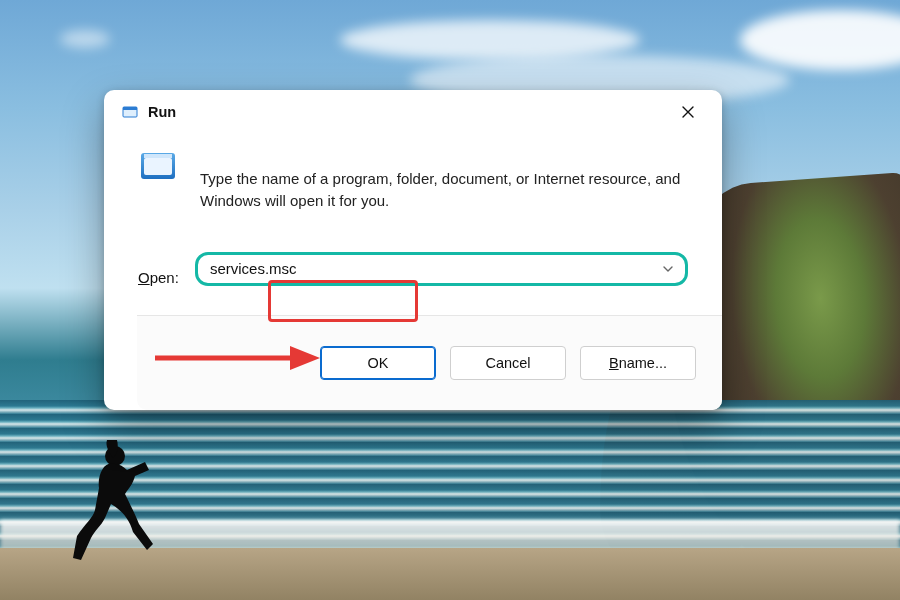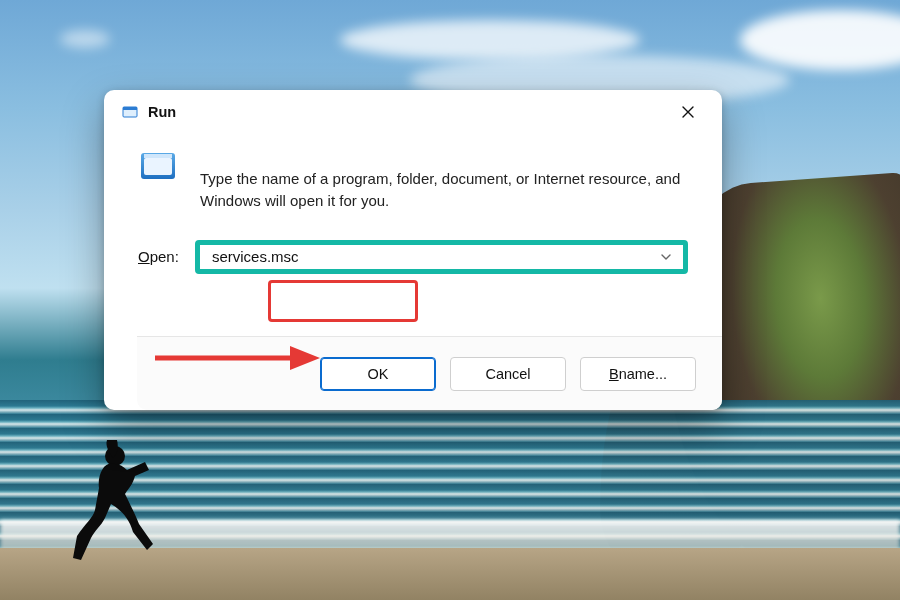--- a/index.html
+++ b/index.html
@@ -67,43 +67,43 @@
   }
   .close-btn svg { width:14px; height:14px; }
 
   .body {
     flex:1; padding: 6px 34px 0 34px; display:flex; flex-direction:column;
   }
   .desc-row { display:flex; gap:22px; align-items:flex-start; margin-top:4px;}
   .run-icon { width:40px; height:40px; flex:none; margin-top:2px;}
   .desc { font-size:15px; color:#222; line-height:1.45;margin-top:24px; }
 
-  .open-row { display:flex; align-items:center; gap:16px; margin-top:28px; }
+  .open-row { display:flex; align-items:flex-end; gap:16px; margin-top:28px; }
   .open-label { font-size:15px; color:#111; text-decoration:underline; text-decoration-color:transparent;}
   .open-label .accel { text-decoration:underline; }
   .combo {
     position:relative; flex:1; height:34px;
-    border:5px solid #14b8a6; border-radius:4px; background:#fff;
-    display:flex; align-items:center;
+    border:3px solid #14b8a6; border-radius:13px; background:#fff;
+    display:flex; align-items:center;margin-top:12px;
   }
   .combo input {
     flex:1; height:100%; border:none; outline:none; padding:0 34px 0 12px;
     font-size:15px; color:#111; background:transparent; border-radius:4px;
   }
   .combo .chev {
     position:absolute; right:10px; top:50%; transform:translateY(-50%);
     width:14px; height:14px; pointer-events:none; color:#555;
   }
   .highlight-box {
     position:absolute; border:3px solid #e53935; border-radius:4px;
     pointer-events:none;
   }
 
   .footer {
-    height:74px; border-top:1px solid #e6e6e6; background:#fbfbfb;
+    height:95px; border-top:1px solid #e6e6e6; background:#fbfbfb;
     border-radius:0 0 10px 10px;
     display:flex; align-items:center; justify-content:flex-end; gap:14px;
     padding:0 26px;
     margin-left:33px;
   }
   .btn {
     min-width:116px; height:34px; padding:0 16px;
     background:#fff; border:1px solid #cfcfcf; border-radius:4px;
     font-size:14.5px; color:#111; cursor:pointer;
     display:flex; align-items:center; justify-content:center;

